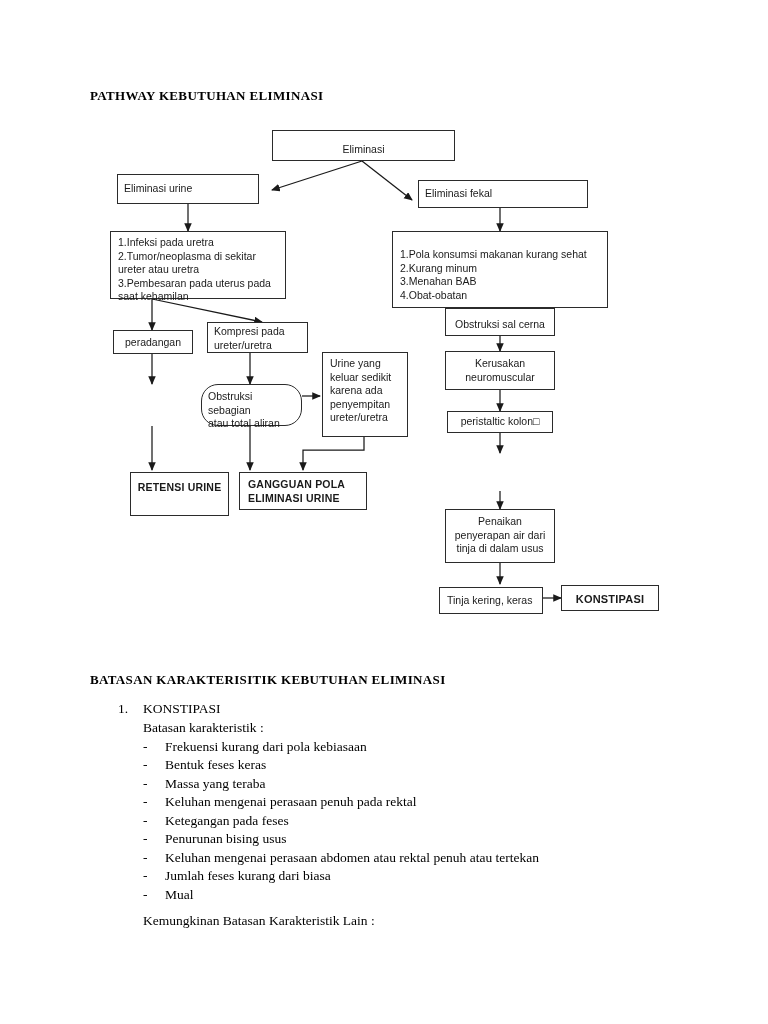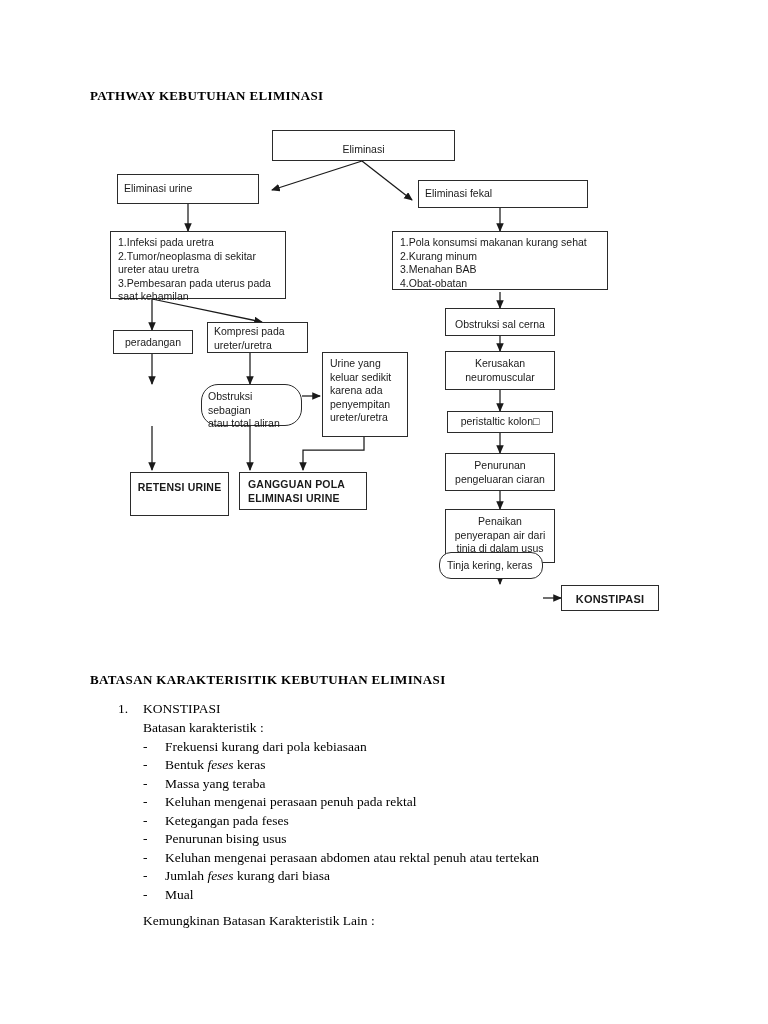--- a/index.html
+++ b/index.html
@@ -33,21 +33,21 @@
     position: absolute;
     font-family: "Liberation Serif", serif;
     font-size: 13.5px;
     line-height: 18.6px;
     white-space: nowrap;
   }
   .num-marker { position: absolute; left: 118px; }
   .lvl1 { left: 143px; }
   .dash { position: absolute; left: 143px; }
   .lvl2 { left: 165px; }
-  .italic { font-style: italic; }
+  .italic { }
 
   
   #diagram {
     position: absolute;
     left: 0; top: 0;
     width: 768px; height: 660px;
   }
   .node {
     position: absolute;
     box-sizing: border-box;
@@ -142,21 +142,21 @@
   </div>
 
   <div class="node thick topalign" id="n-penyebab-urine" style="left:110px; top:231px; width:176px; height:68px; padding:4px 7px;">
     <div>1.Infeksi pada  uretra</div>
     <div>2.Tumor/neoplasma di sekitar</div>
     <div>ureter atau uretra</div>
     <div>3.Pembesaran pada uterus pada</div>
     <div>saat kehamilan</div>
   </div>
 
-  <div class="node thick topalign" id="n-penyebab-fekal" style="left:392px; top:231px; width:216px; height:59px; padding:4px 7px;">
+  <div class="node thick topalign" id="n-penyebab-fekal" style="left:392px; top:231px; width:216px; height:77px; padding:16px 7px;">
     <div>1.Pola konsumsi makanan kurang sehat</div>
     <div>2.Kurang minum</div>
     <div>3.Menahan BAB</div>
     <div>4.Obat-obatan</div>
   </div>
 
   <div class="node flexmidc" id="n-peradangan" style="left:113px; top:330px; width:80px; height:24px;">
     <span>peradangan</span>
   </div>
 
@@ -194,32 +194,28 @@
 
   <div class="node thick topalign" id="n-kerusakan" style="left:445px; top:351px; width:110px; height:39px; padding:5px 4px; text-align:center;">
     <div>Kerusakan</div>
     <div>neuromuscular</div>
   </div>
 
   <div class="node flexmidc" id="n-peristaltic" style="left:447px; top:411px; width:106px; height:22px;">
     <span>peristaltic kolon□</span>
   </div>
 
-  <div class="node topalign" id="n-penurunan" style="left:445px; top:453px; width:110px; height:38px; padding:5px 6px; text-align:center;">
-    <div>Penurunan</div>
-    <div>pengeluaran ciaran</div>
-  </div>
 
   <div class="node thick topalign" id="n-penaikan" style="left:445px; top:509px; width:110px; height:54px; padding:5px 6px; text-align:center;">
     <div>Penaikan</div>
     <div>penyerapan air dari</div>
     <div>tinja di dalam usus</div>
   </div>
 
-  <div class="node flexmid" id="n-tinja" style="left:439px; top:552px; width:104px; height:27px; padding:12px 7px;border-radius:12px;">
+  <div class="node flexmid" id="n-tinja" style="left:439px; top:587px; width:104px; height:27px; padding:12px 7px;">
     <span>Tinja kering, keras</span>
   </div>
 
   <div class="node thick bold flexmidc" id="n-konstipasi" style="left:561px; top:585px; width:98px; height:26px; font-size:11px;">
     <span>KONSTIPASI</span>
   </div>
 </div>
 
 <div class="doc-title" id="title-pathway">PATHWAY KEBUTUHAN ELIMINASI</div>
 

